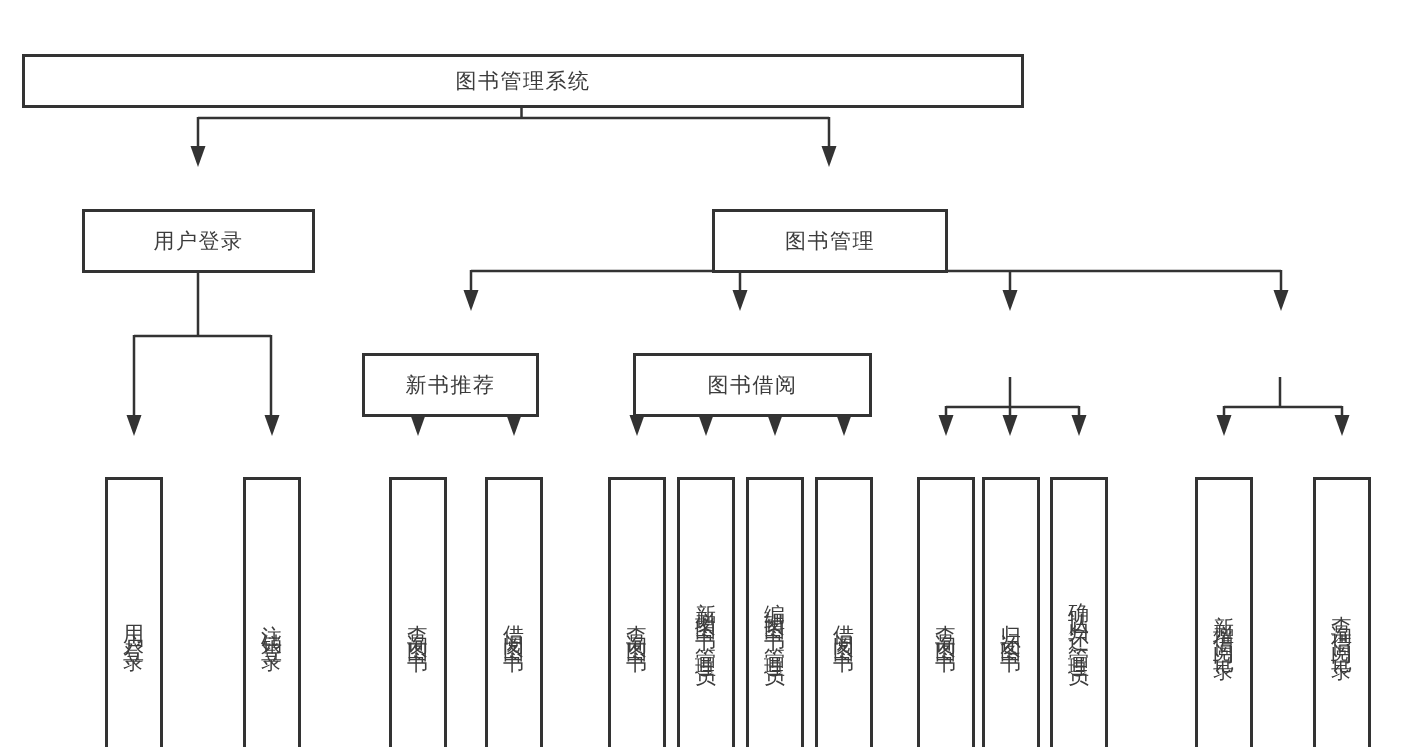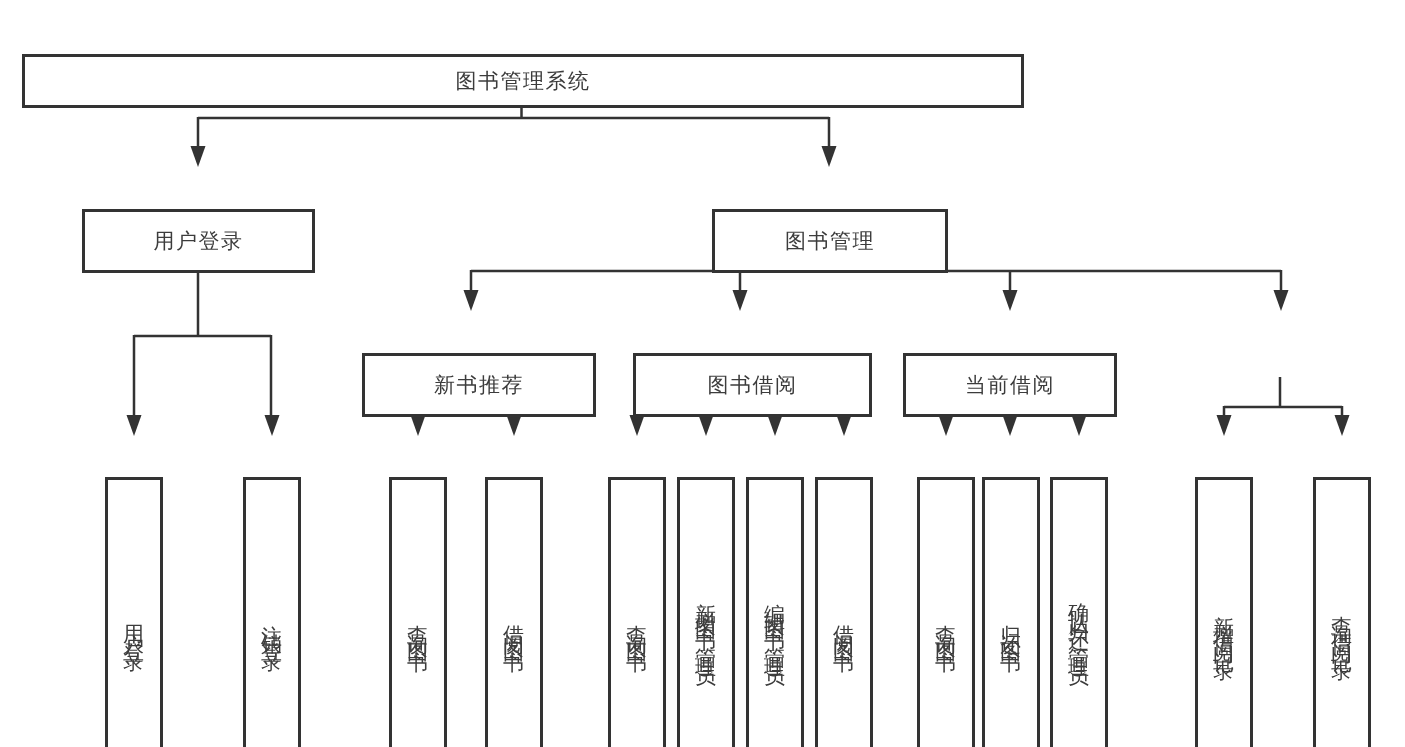--- a/index.html
+++ b/index.html
@@ -97,23 +97,22 @@
       <polygon points="1216.5,415 1231.5,415 1224,436"></polygon>
       <polygon points="1334.5,415 1349.5,415 1342,436"></polygon>
     </g>
   </svg>
 
   <div class="hbox root">图书管理系统</div>
 
   <div class="hbox" style="left:82px; top:169px; width:233px;">用户登录</div>
   <div class="hbox" style="left:712px; top:169px; width:236px;">图书管理</div>
 
-  <div class="hbox" style="left:362px; top:313px; width:234px;">新书推荐</div>
+  <div class="hbox" style="left:362px; top:313px; width:177px;">新书推荐</div>
   <div class="hbox" style="left:633px; top:313px; width:239px;">图书借阅</div>
-  <div class="hbox" style="left:903px; top:313px; width:214px;">当前借阅</div>
 
   <div class="vbox" style="left:105px;">
       <span class="vtext">用户登录</span>
     </div>
   <div class="vbox" style="left:243px;">
       <span class="vtext">注销登录</span>
     </div>
   <div class="vbox" style="left:389px;">
       <span class="vtext">查询图书</span>
     </div>

